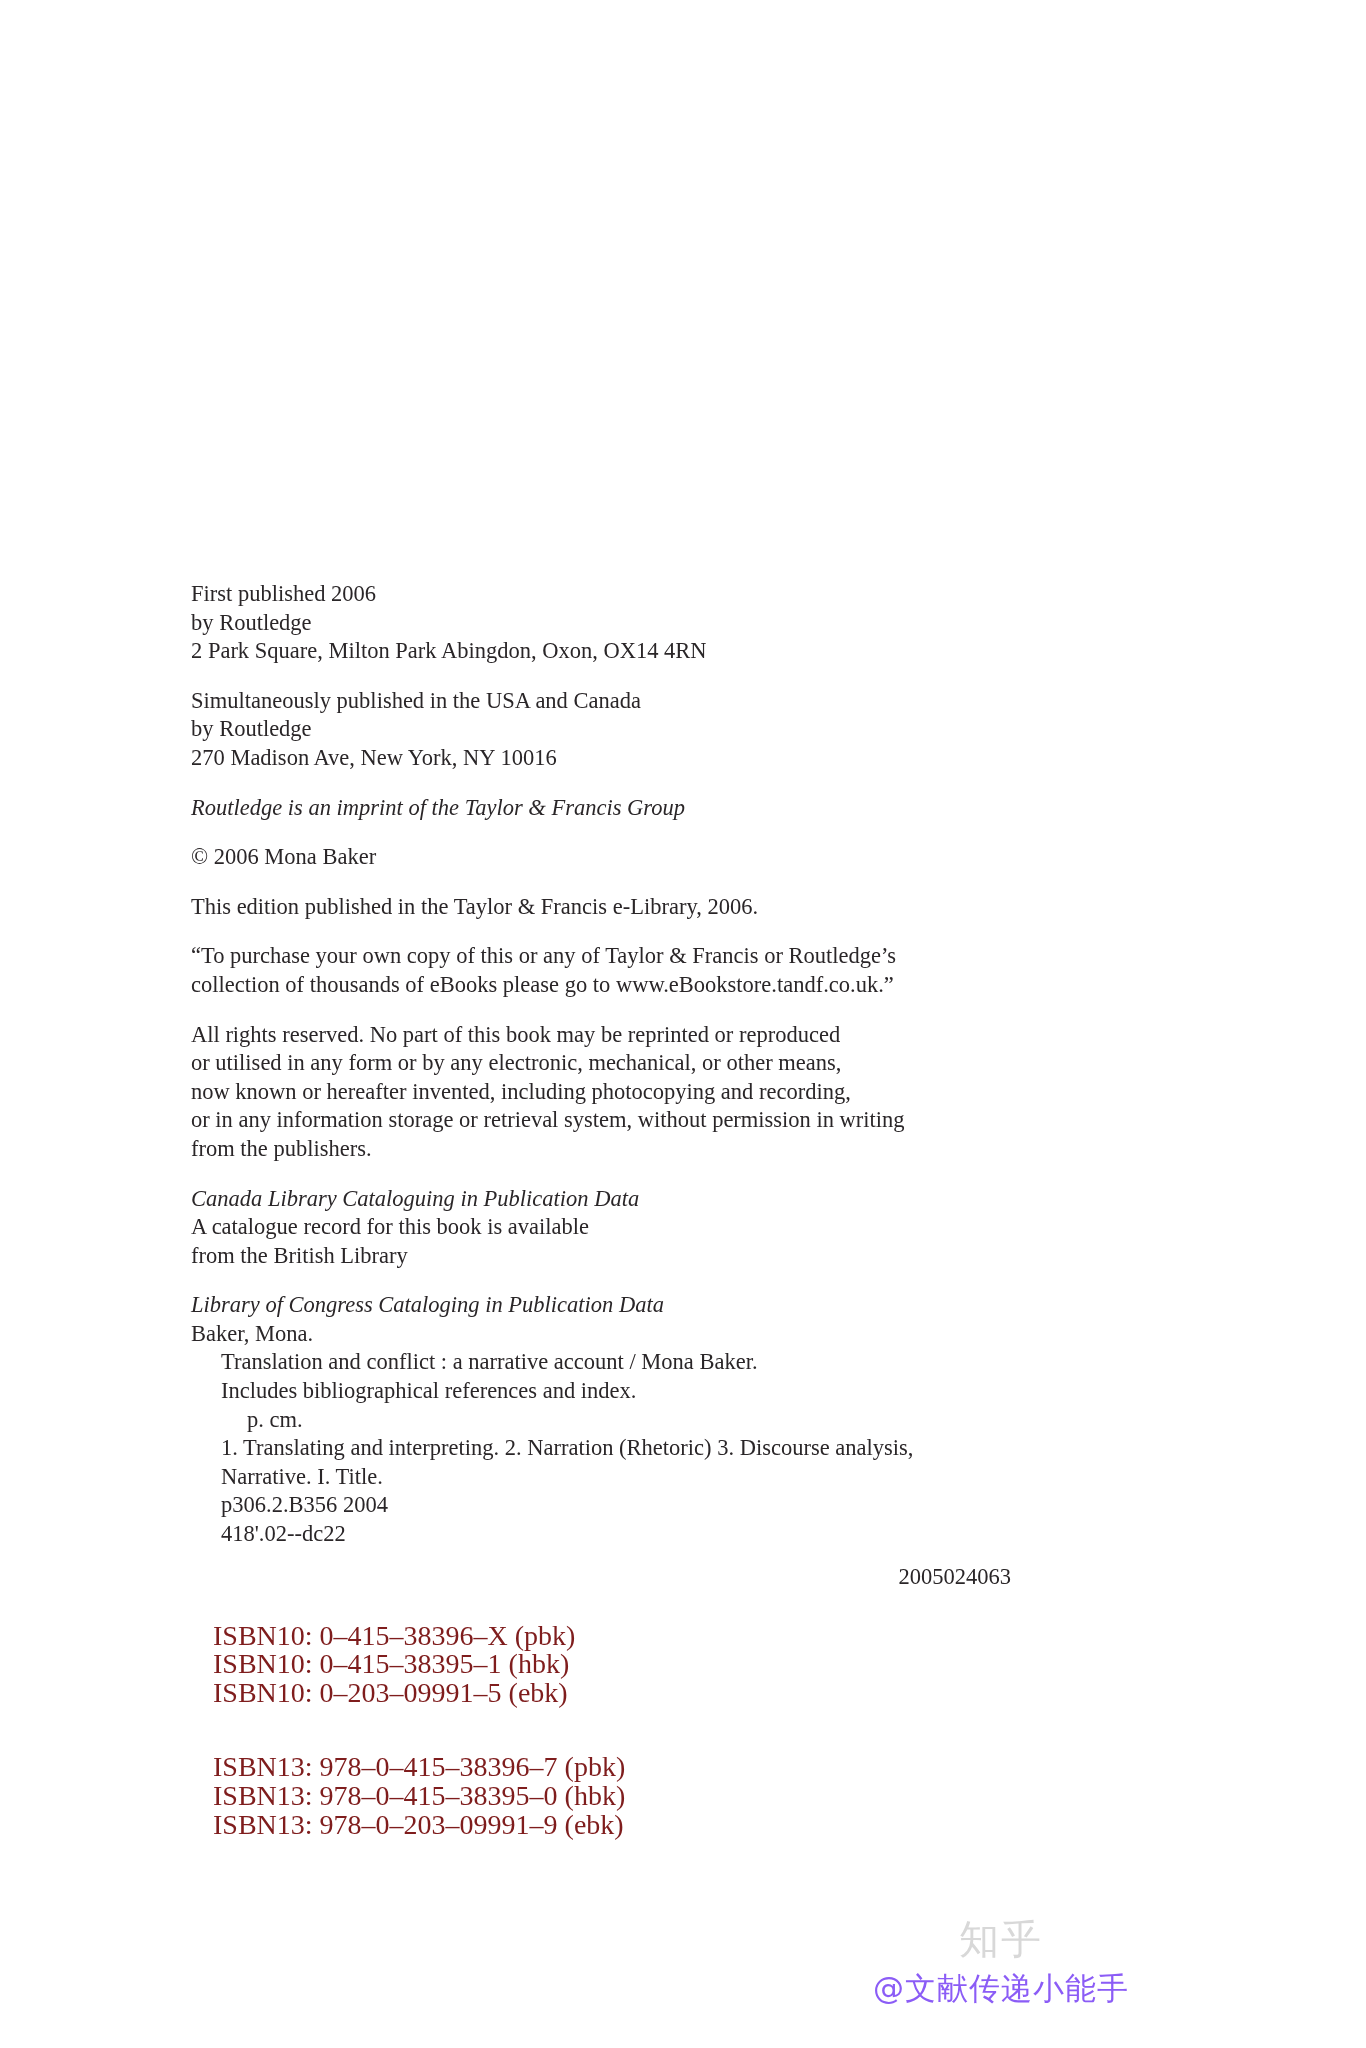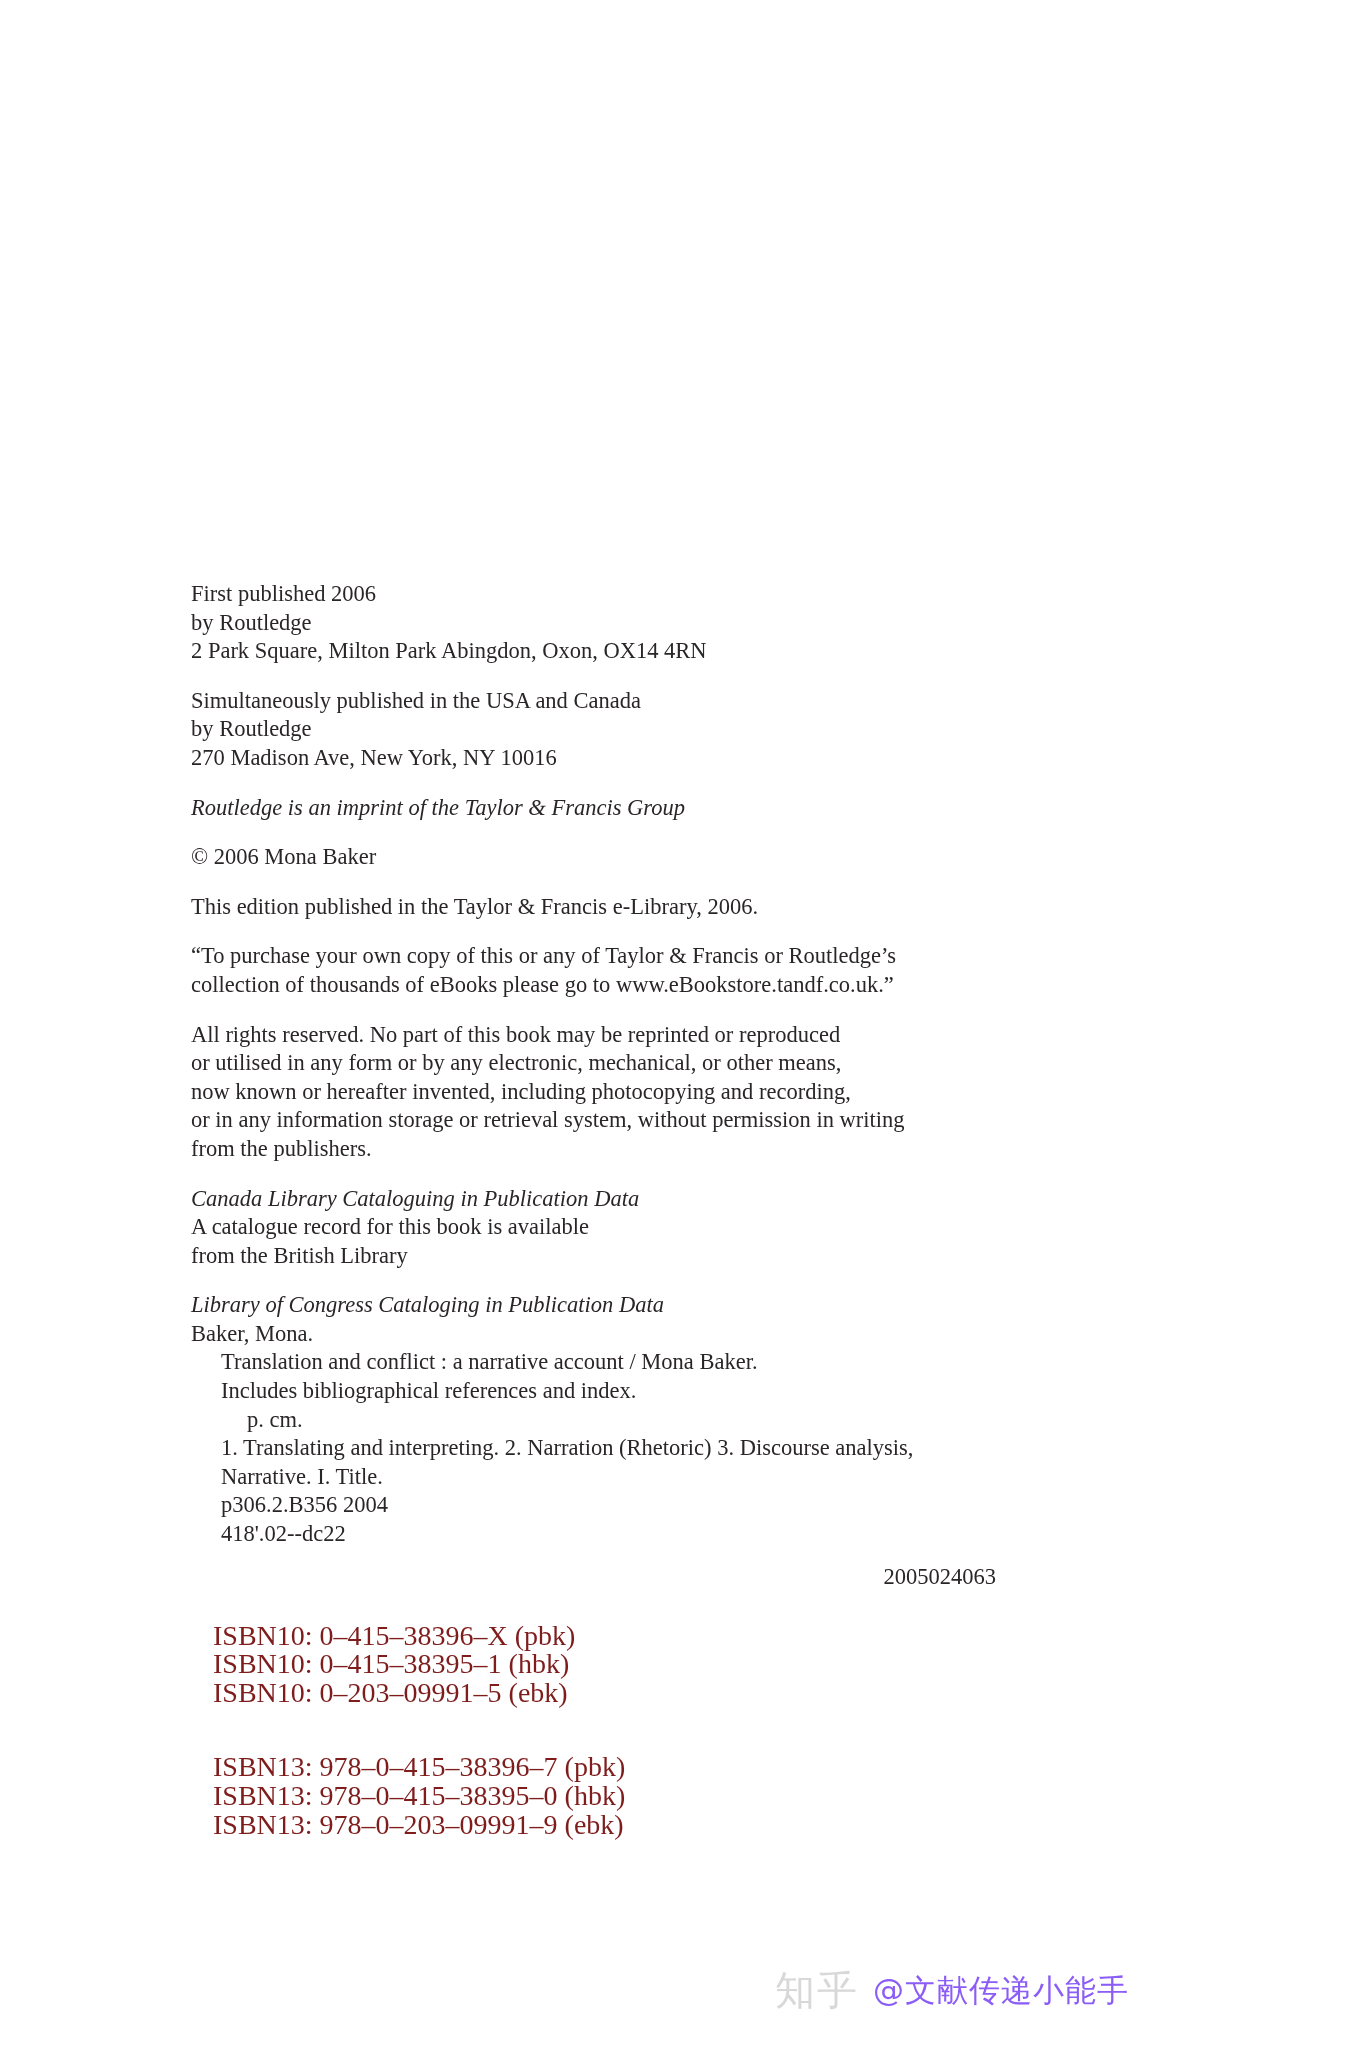--- a/index.html
+++ b/index.html
@@ -45,21 +45,21 @@
   .indent-1 { padding-left: 30px; }
   .indent-2 { padding-left: 56px; }
 
   .lccn-row {
     position: relative;
     height: 30px;
     margin: 14px 0 0 0;
   }
   .lccn {
     position: absolute;
-    right: 15px;
+    right: 0;
     top: 0;
     font-size: 22.5px;
     line-height: 28.6px;
     color: #2a2628;
   }
   .isbn-group {
     margin: 0 0 20px 0;
   }
   .isbn-group .line {
     font-size: 28px;
@@ -67,25 +67,26 @@
     color: #7f1d1d;
     margin-left: 22px;
   }
   .spacer-lg { height: 26px; }
   .spacer-sm { height: 8px; }
 
   
   .watermark {
     position: absolute;
     right: 52px;
-    bottom: 38px;
+    bottom: 44px;
     display: flex;
     align-items: center;
     gap: 14px;
     opacity: 1;
+    flex-direction: column;
   }
   .wm-logo {
     font-family: "DejaVu Sans", sans-serif;
     font-size: 40px;
     line-height: 1;
     color: #d8d8d8;
     letter-spacing: 2px;
     font-weight: 500;
   }
   .wm-handle {

